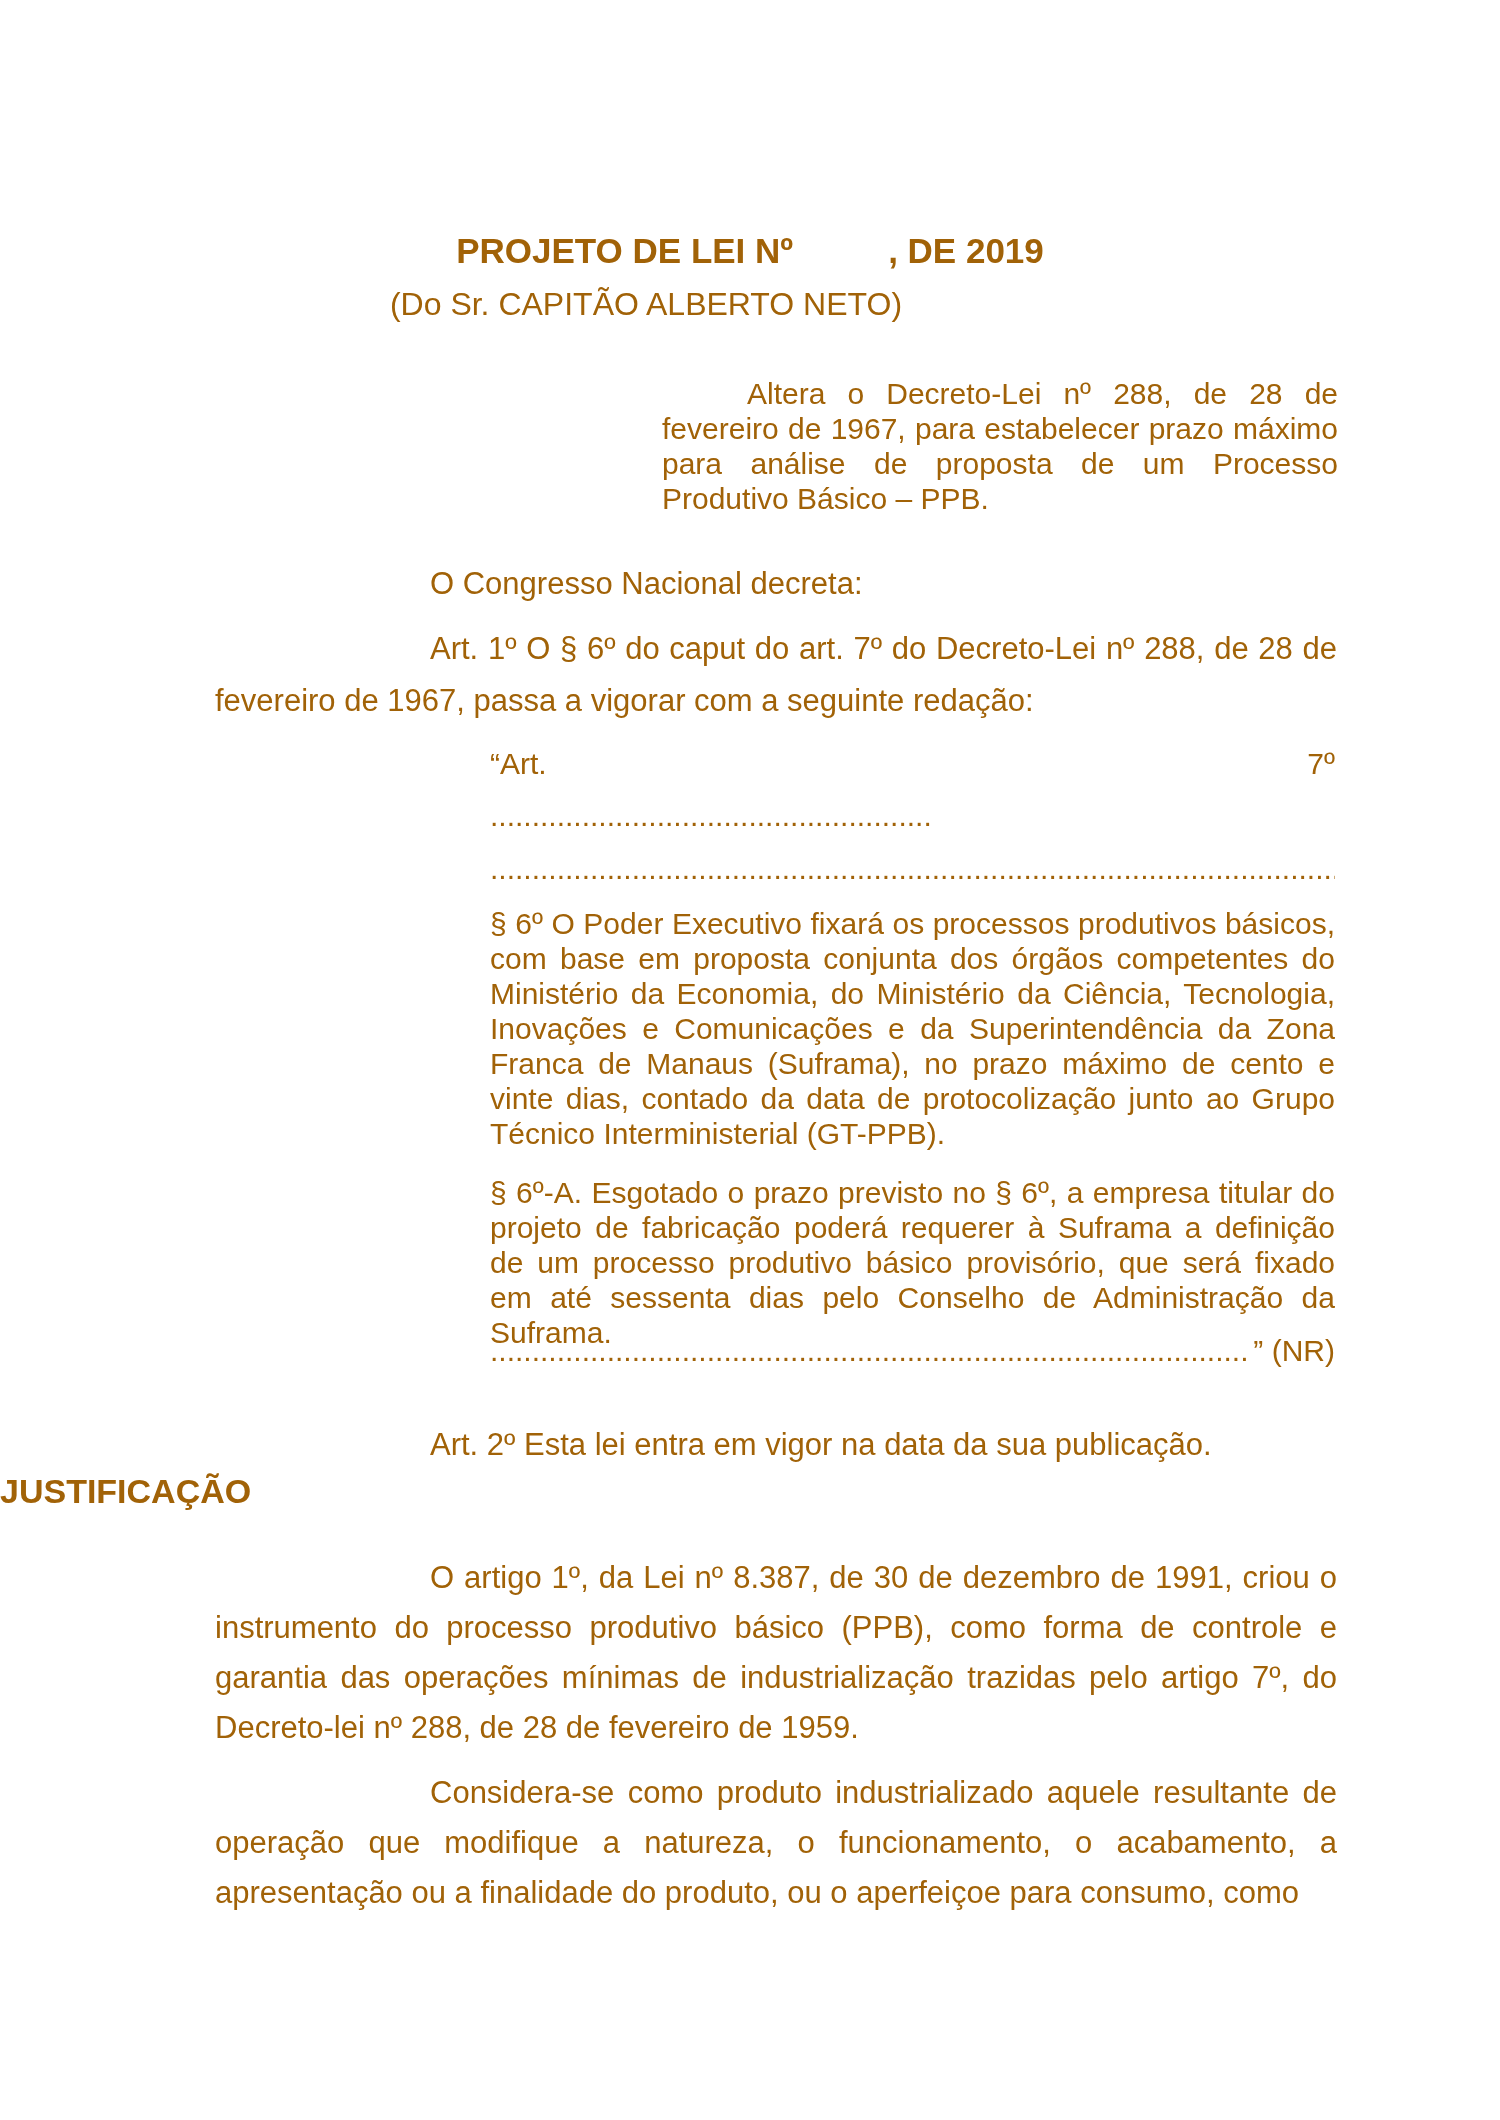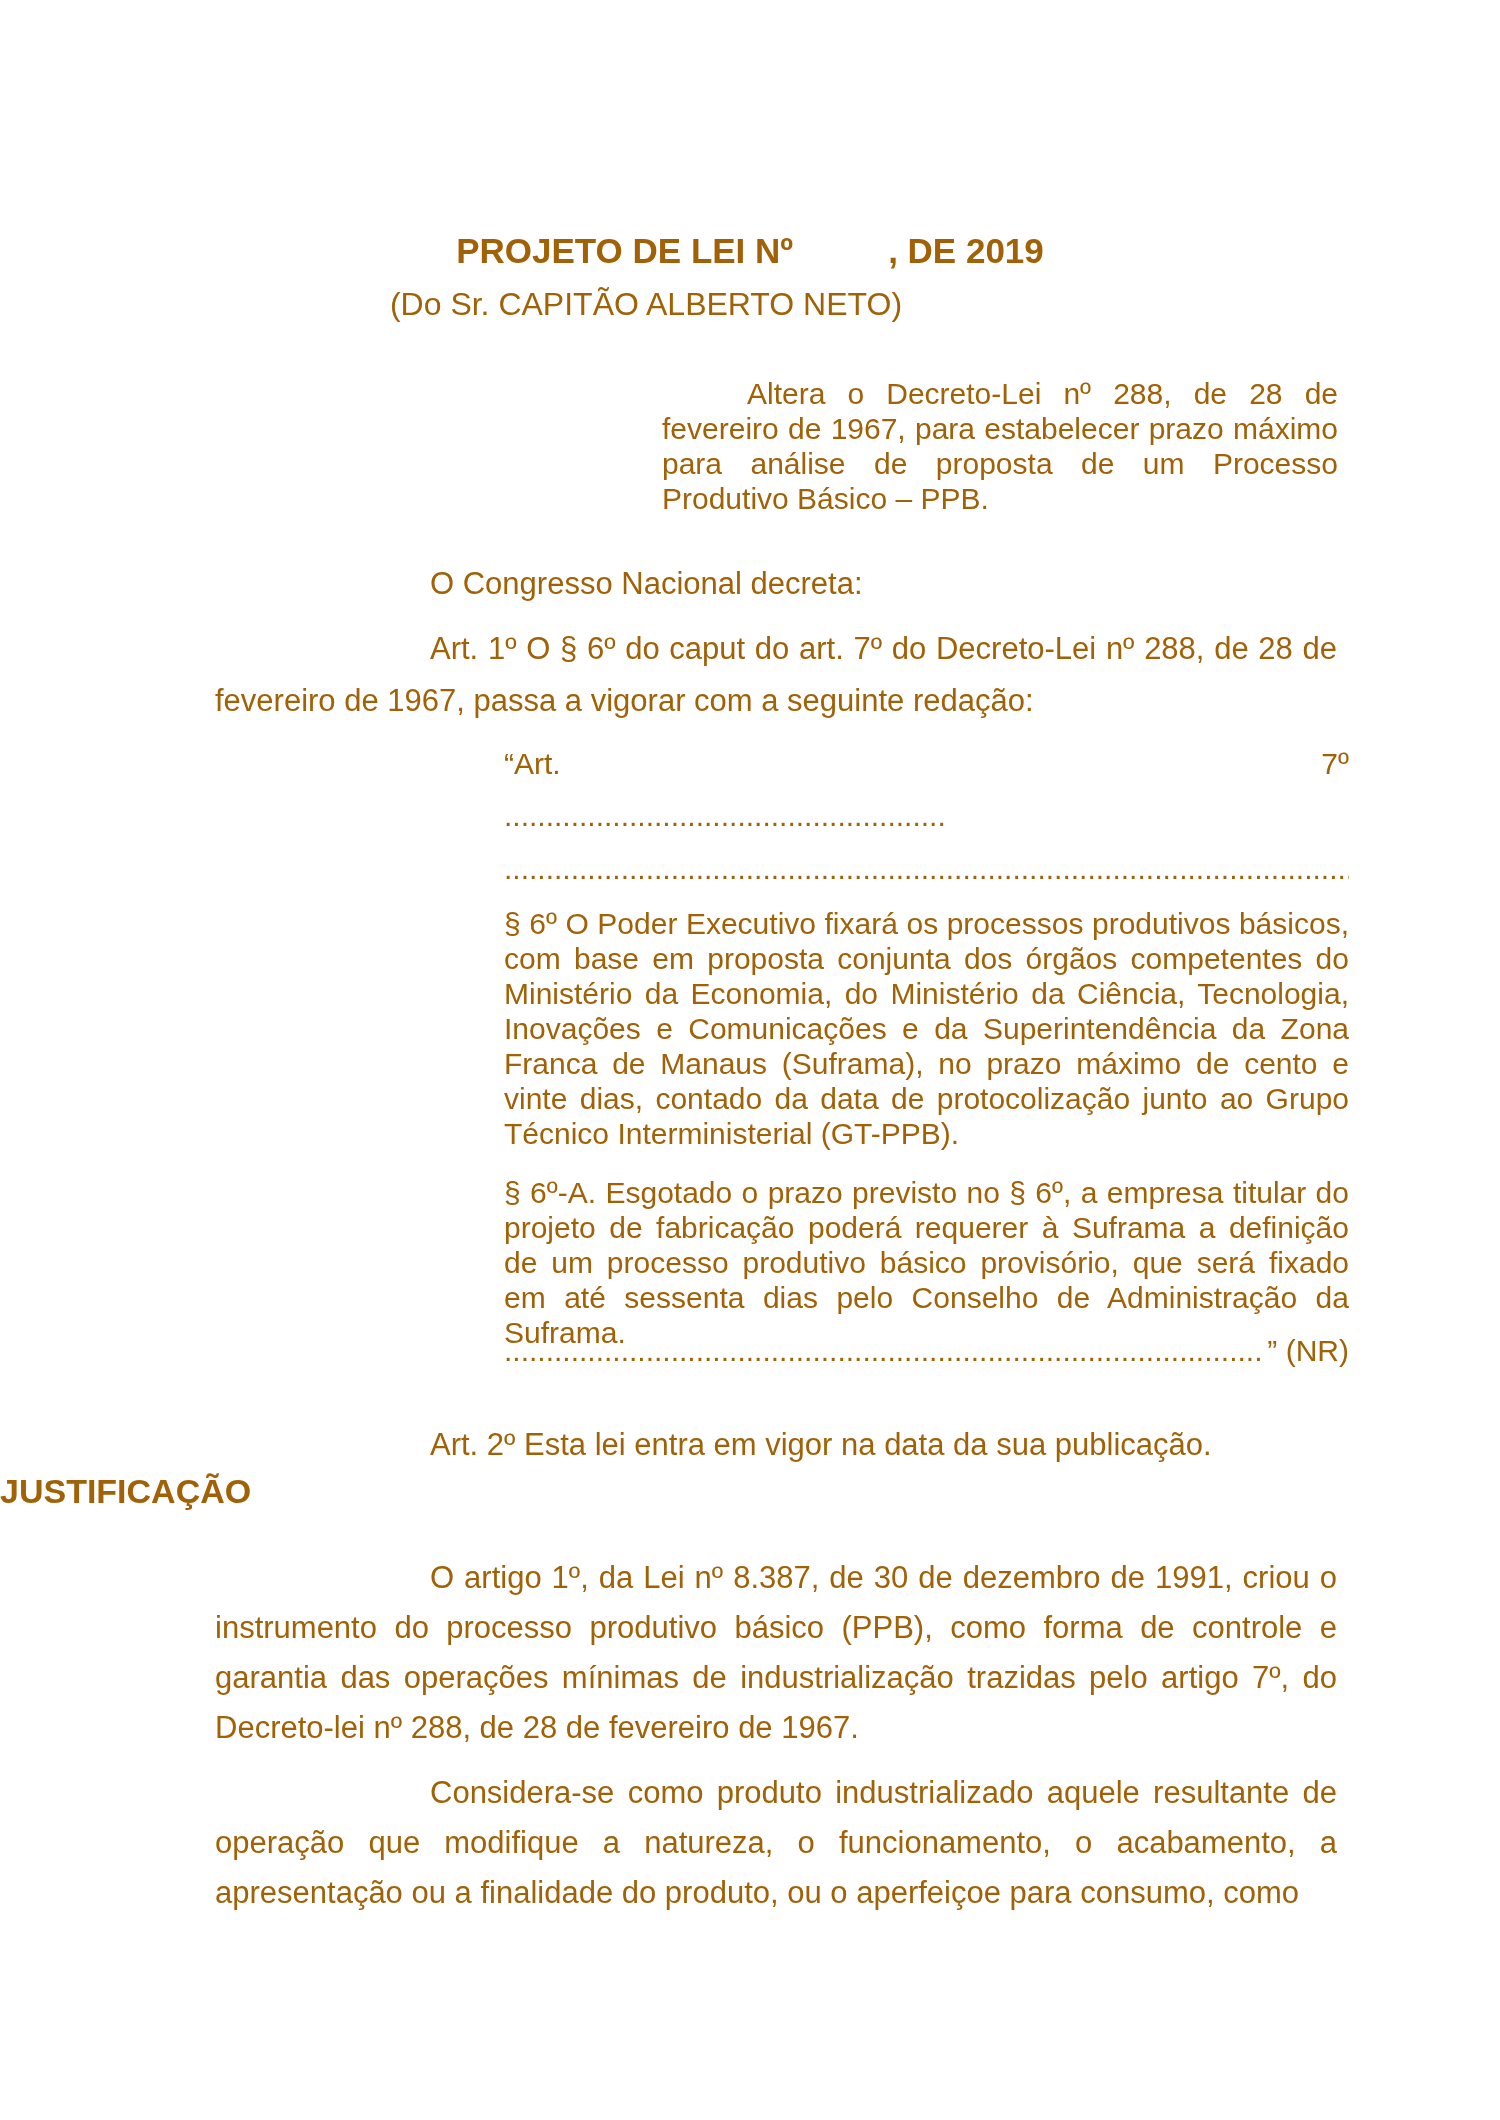--- a/index.html
+++ b/index.html
@@ -50,21 +50,21 @@
     font-size: 31px;
     text-align: justify;
     text-indent: 215px;
   }
   .preamble { top: 564px; line-height: 40px; }
   .art1     { top: 623px; line-height: 52px; }
   .art2     { top: 1412px; line-height: 40px; margin-top: 13px; }
 
   
   .quote-block-line, .quote-par {
-    left: 504px; width: 845px;
+    left: 490px; width: 845px;
     font-size: 30px; line-height: 35px;
   }
   .q-artline {
     top: 746px;
     display: flex;
     justify-content: space-between;
   }
   .dots-line {
     overflow: hidden;
     white-space: nowrap;
@@ -138,17 +138,17 @@
 
   <div class="abs quote-block-line q-nrline">
     <span class="nr-dots">............................................................................................................................................</span>
     <span class="nr-suffix">” (NR)</span>
   </div>
 
   <div class="abs body-par art2">Art. 2º Esta lei entra em vigor na data da sua publicação.</div>
 
   <div class="abs just-title">JUSTIFICAÇÃO</div>
 
-  <div class="abs just-par just-p1">O artigo 1º, da Lei nº 8.387, de 30 de dezembro de 1991, criou o instrumento do processo produtivo básico (PPB), como forma de controle e garantia das operações mínimas de industrialização trazidas pelo artigo 7º, do Decreto-lei nº 288, de 28 de fevereiro de 1967.</div>
+  <div class="abs just-par just-p1">O artigo 1º, da Lei nº 8.387, de 30 de dezembro de 1991, criou o instrumento do processo produtivo básico (PPB), como forma de controle e garantia das operações mínimas de industrialização trazidas pelo artigo 7º, do Decreto-lei nº 288, de 28 de fevereiro de 1959.</div>
 
   <div class="abs just-par just-p2">Considera-se como produto industrializado aquele resultante de operação que modifique a natureza, o funcionamento, o acabamento, a apresentação ou a finalidade do produto, ou o aperfeiçoe para consumo, como</div>
 
 </div>
 
 </body></html>

